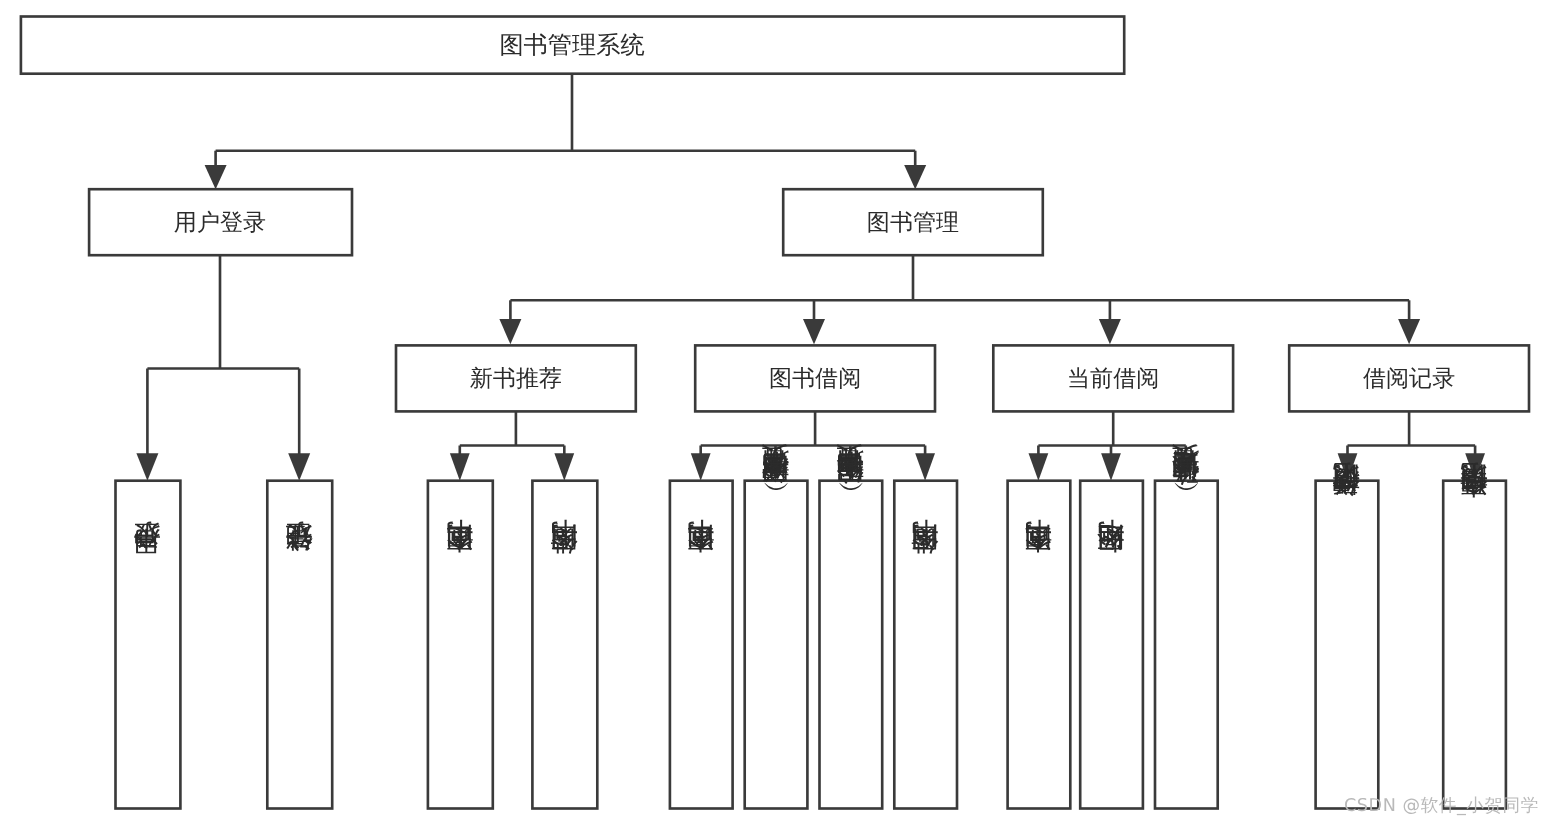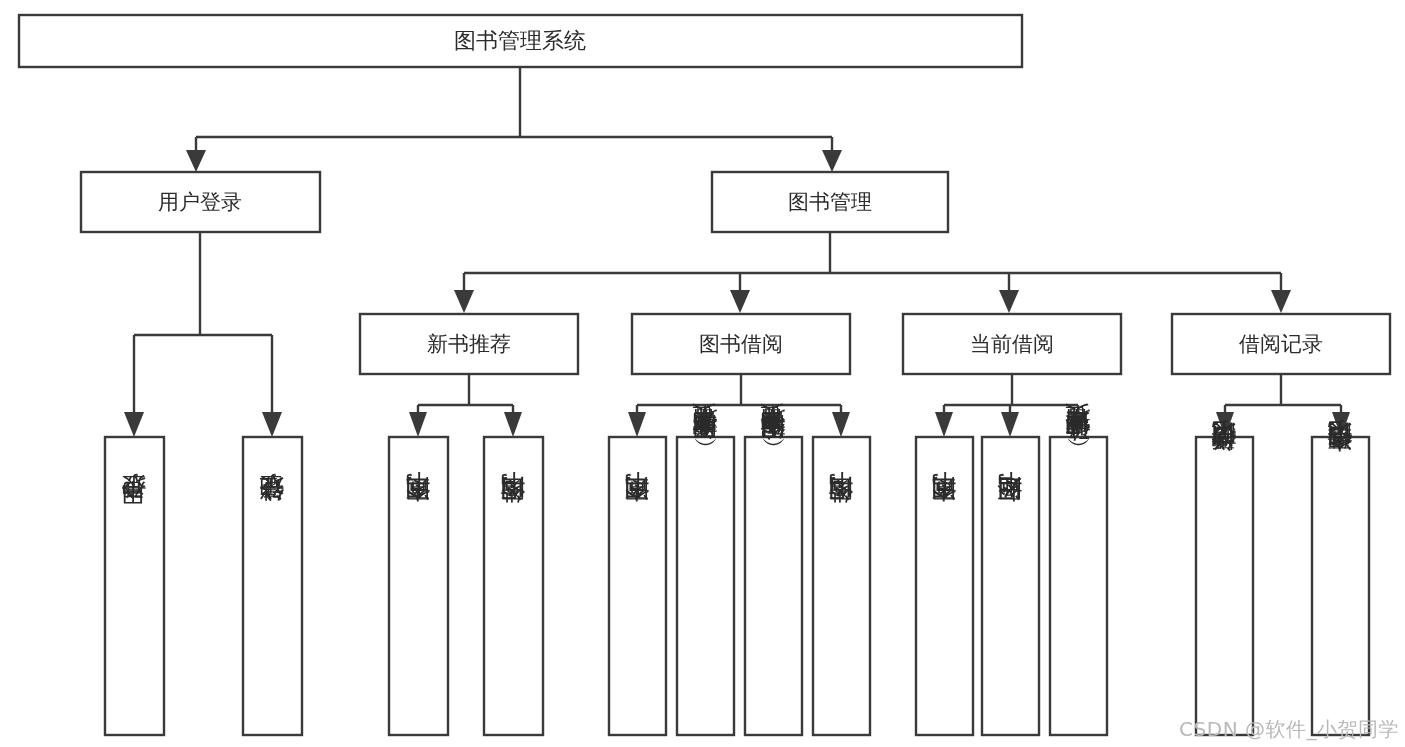--- a/index.html
+++ b/index.html
@@ -72,21 +72,21 @@
     letter-spacing: 2px;
     color: #2b2b2b;
     white-space: nowrap;
     transform: rotate(180deg);
   }
   .watermark {
     position: absolute;
     right: 6px;
     bottom: 4px;
     font-family: "DejaVu Sans", "Liberation Sans", sans-serif;
-    font-size: 20px;
+    font-size: 16px;
     color: #b9b9b9;
     letter-spacing: 0.5px;
     user-select: none;
   }
 </style>
 </head>
 <body>
 
 <div id="diagram-root">
 

